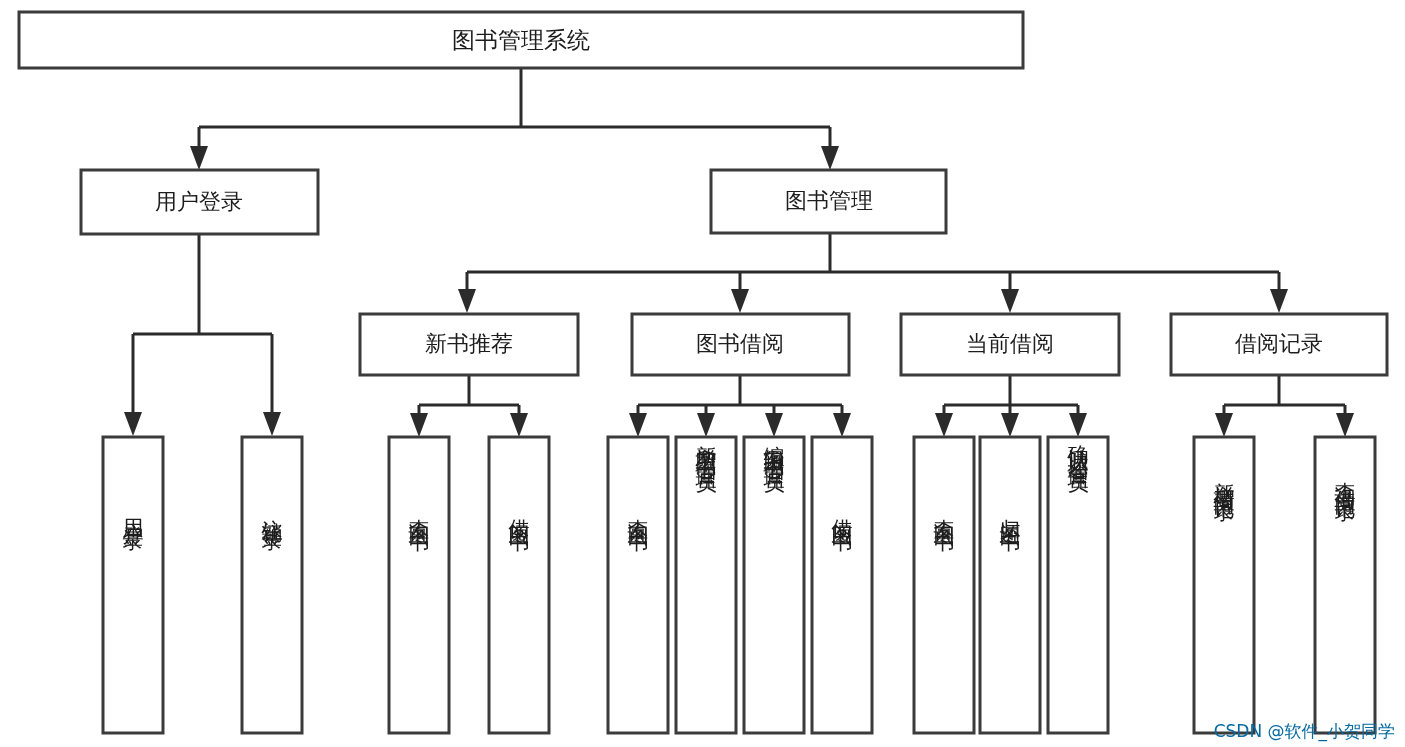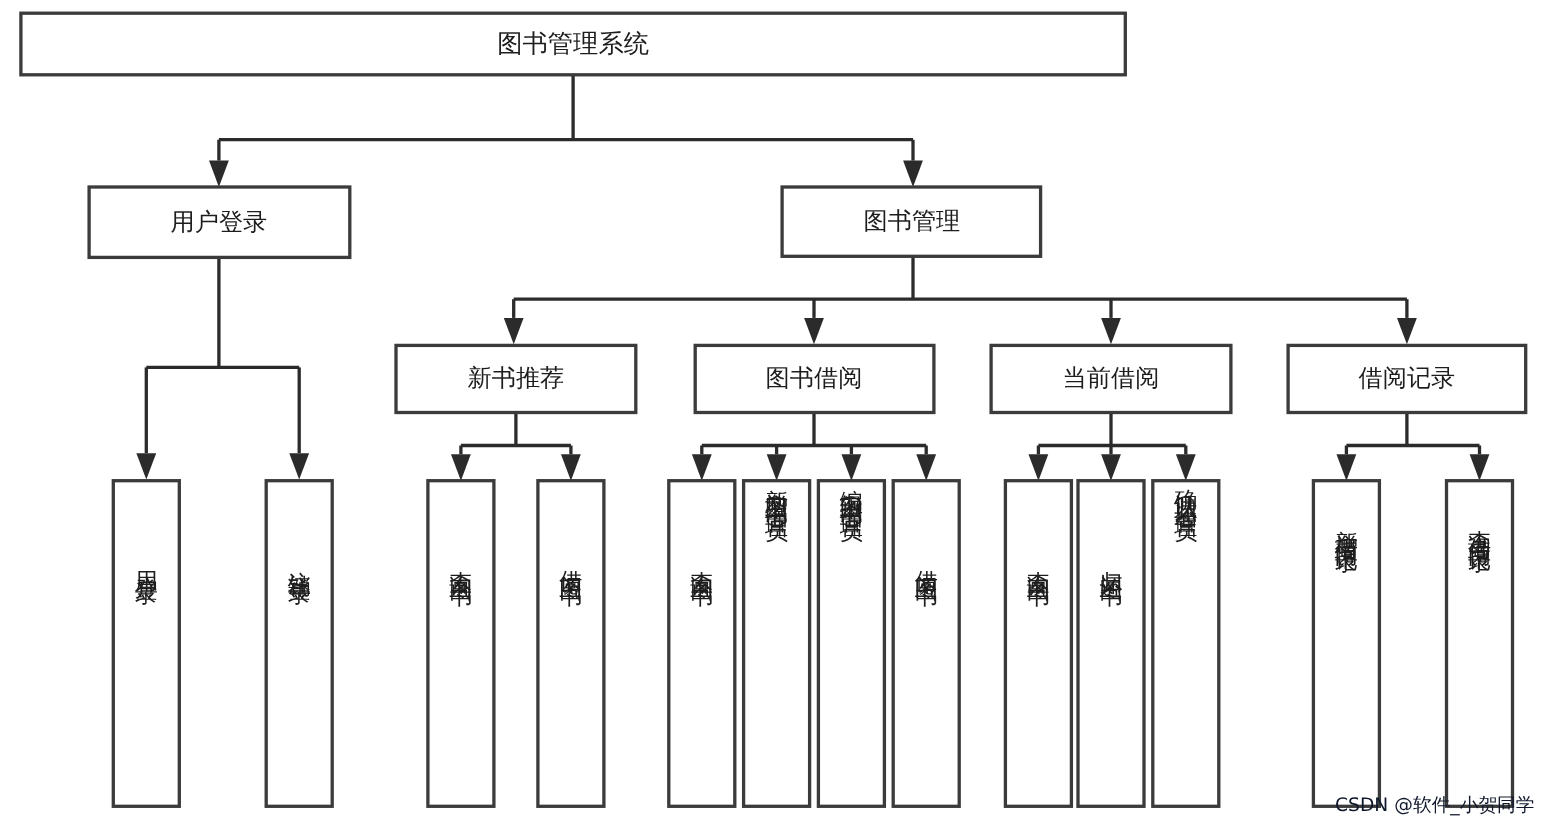--- a/index.html
+++ b/index.html
@@ -65,21 +65,21 @@
     writing-mode: vertical-rl;
     glyph-orientation-vertical: 0;
     letter-spacing: 4px;
   }
   .watermark {
     position: absolute;
     right: 10px;
     bottom: 4px;
     font-family: "DejaVu Sans", "Liberation Sans", sans-serif;
     font-size: 17px;
-    color: #0f172a;
+    color: #0369a1;
     white-space: nowrap;
     user-select: none;
   }
 </style>
 </head>
 <body>
 
 <div id="diagram-root">
 
   <svg class="diagram" viewBox="0 0 1405 747" xmlns="http://www.w3.org/2000/svg">

